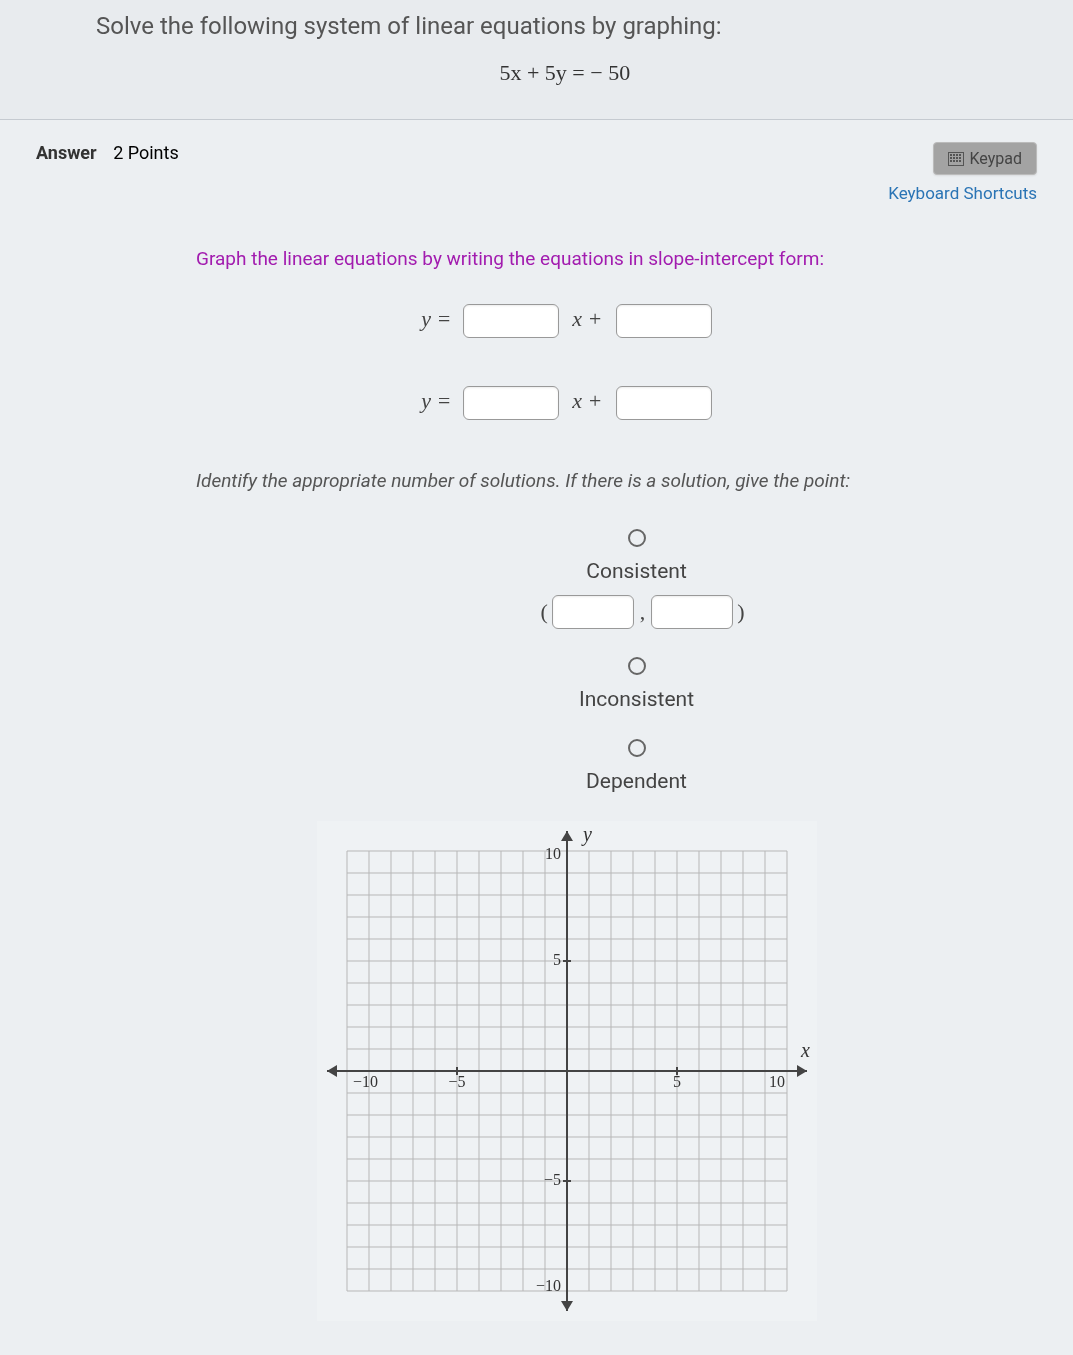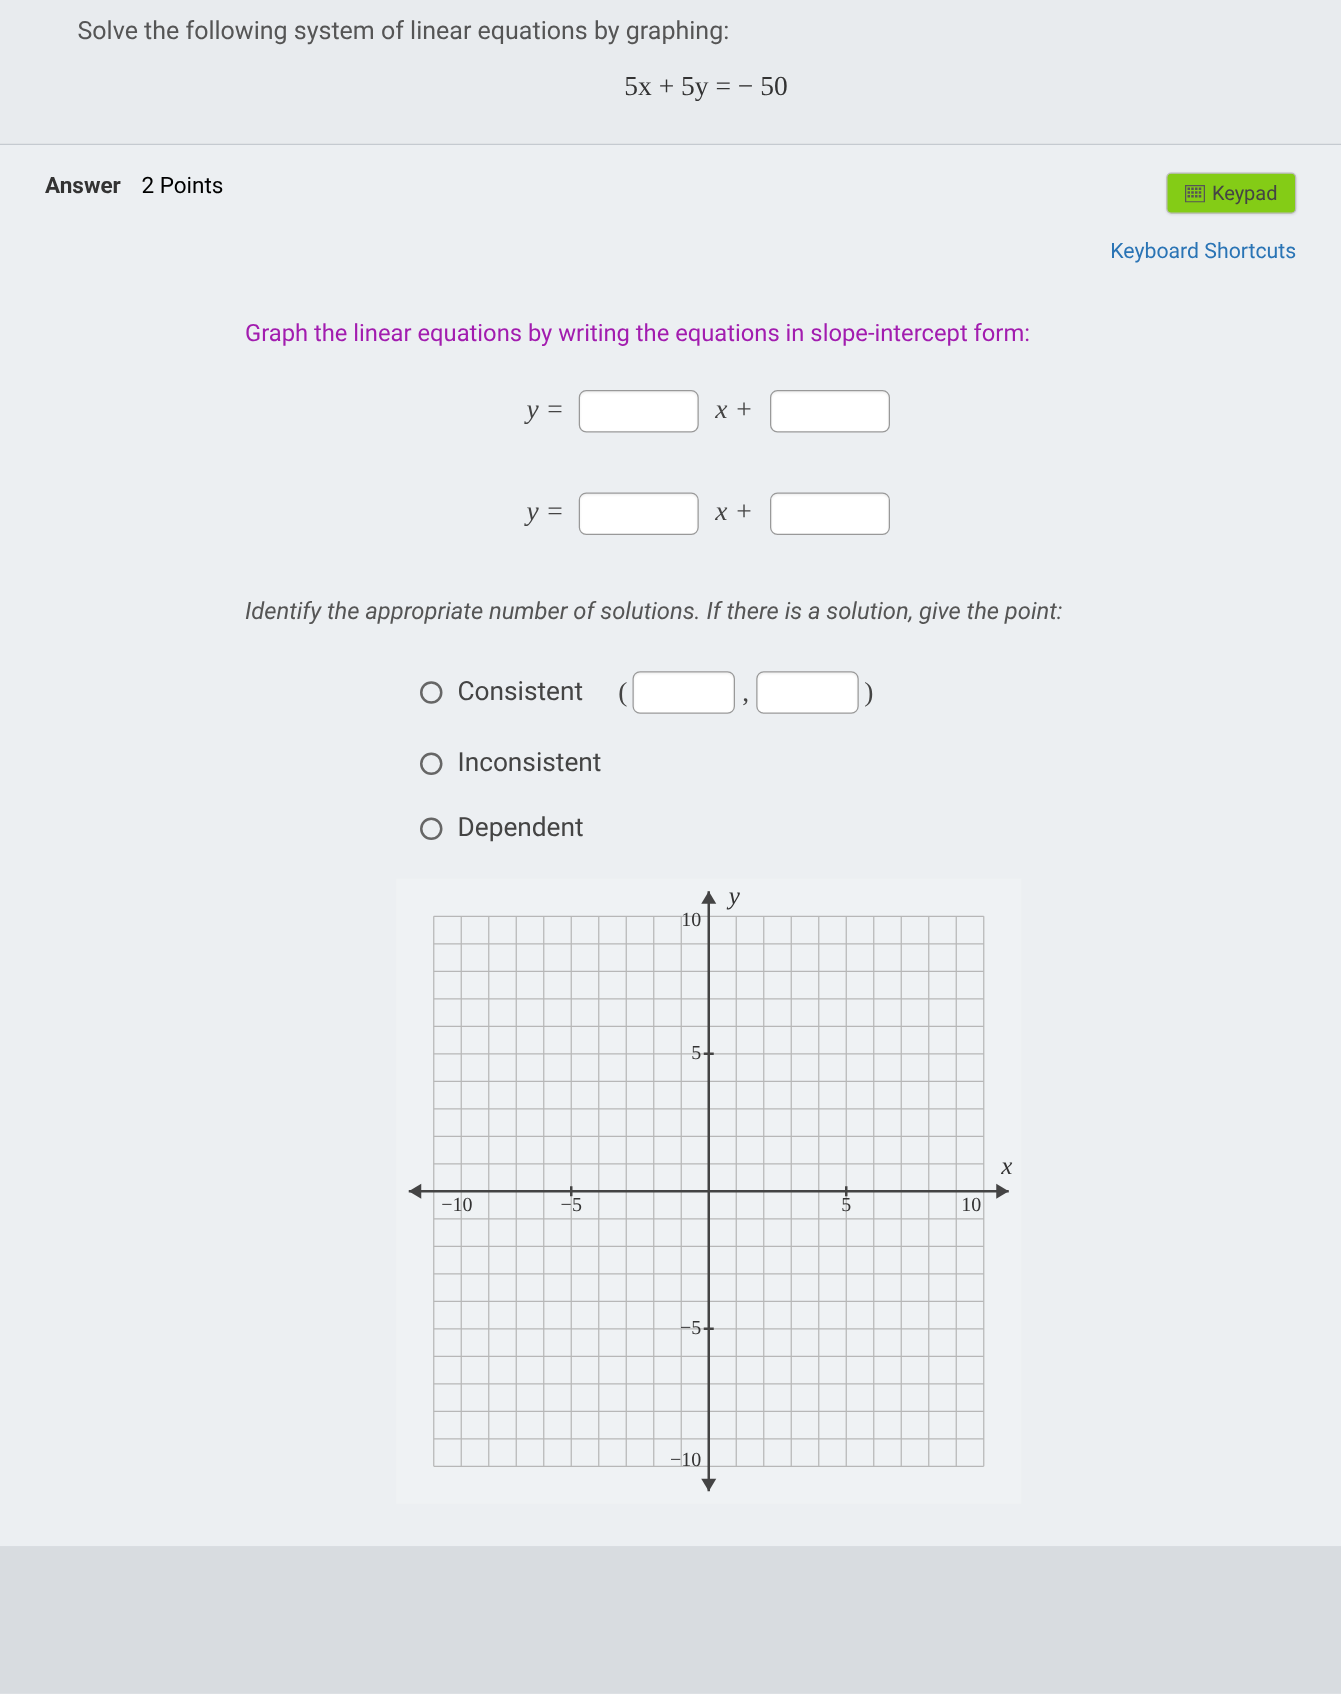--- a/index.html
+++ b/index.html
@@ -9,23 +9,24 @@
     background: #d8dce0;
     color: #444;
     width: 1073px;
   }
   .question-panel {
     background: #e8ebee;
     padding: 12px 28px 30px 62px;
     border-bottom: 1px solid #c5cad0;
   }
   .question-text {
-    font-size: 20px;
+    font-size: 24px;
     color: #555;
     margin-bottom: 16px;
+    margin-left: 34px;
   }
   .equations {
     text-align: center;
     font-family: "Times New Roman", serif;
     font-size: 22px;
     color: #333;
     line-height: 1.5;
   }
   .eq-left { display:inline-block; min-width:90px; text-align:right; }
   .eq-right { display:inline-block; min-width:50px; text-align:left; }
@@ -38,46 +39,46 @@
     justify-content:space-between;
     align-items:flex-start;
   }
   .answer-title { font-size:18px; }
   .answer-title b { color:#333; font-weight:700; margin-right:12px; }
   .points { color:#000000; }
   .top-links { text-align:right; }
   .keypad-btn {
     display:inline-flex; align-items:center; gap:6px;
     border:1px solid #bbb; padding:6px 14px;
-    background:#84cc16; border-radius:4px;
+    background:#a3a3a3; border-radius:4px;
     font-size:16px; color:#444; cursor:pointer;
     box-shadow:0 1px 2px rgba(0,0,0,0.08);
   }
   .kb-shortcuts {
-    color:#2a74b5; font-size:17px; margin-top:20px; cursor:pointer;
+    color:#2a74b5; font-size:17px; margin-top:8px; cursor:pointer;
   }
   .content-inner { padding: 20px 100px 0 160px; }
   .instr { font-size:19px; color:#a21caf; margin:24px 0 34px 0; }
   .eq-line {
     text-align:center; margin:18px 0 48px 0;
     font-family:"Times New Roman",serif; font-size:22px; font-style:italic;
   }
   .eq-line .y-eq { font-style:italic; margin-right:6px;}
   .eq-line .x-plus { margin:0 8px; }
   input.box {
     width:96px; height:34px; border:1px solid #999;
     border-radius:6px; background:#fff; font-size:16px;
     text-align:center; vertical-align:middle;
     box-shadow: inset 0 1px 2px rgba(0,0,0,0.08);
   }
   .identify { font-size:19px; color:#555; margin:10px 0 34px 0; line-height:1.4;font-style:italic;}
   .options { padding-left:140px; }
   .opt-row {
     display:flex; align-items:center; gap:12px;
-    font-size:21px; color:#444; margin:16px 0 28px 0;
+    font-size:21px; color:#444; margin:16px 0 28px 0;flex-direction:column;
   }
   .radio {
     width:18px; height:18px; border:2px solid #666;
     border-radius:50%; flex-shrink:0; cursor:pointer;
   }
   .coord-group {
     font-family:"Times New Roman",serif; font-size:22px;
     display:inline-flex; align-items:center; margin-left:12px;
   }
   .coord-group input.box { width:82px; }

